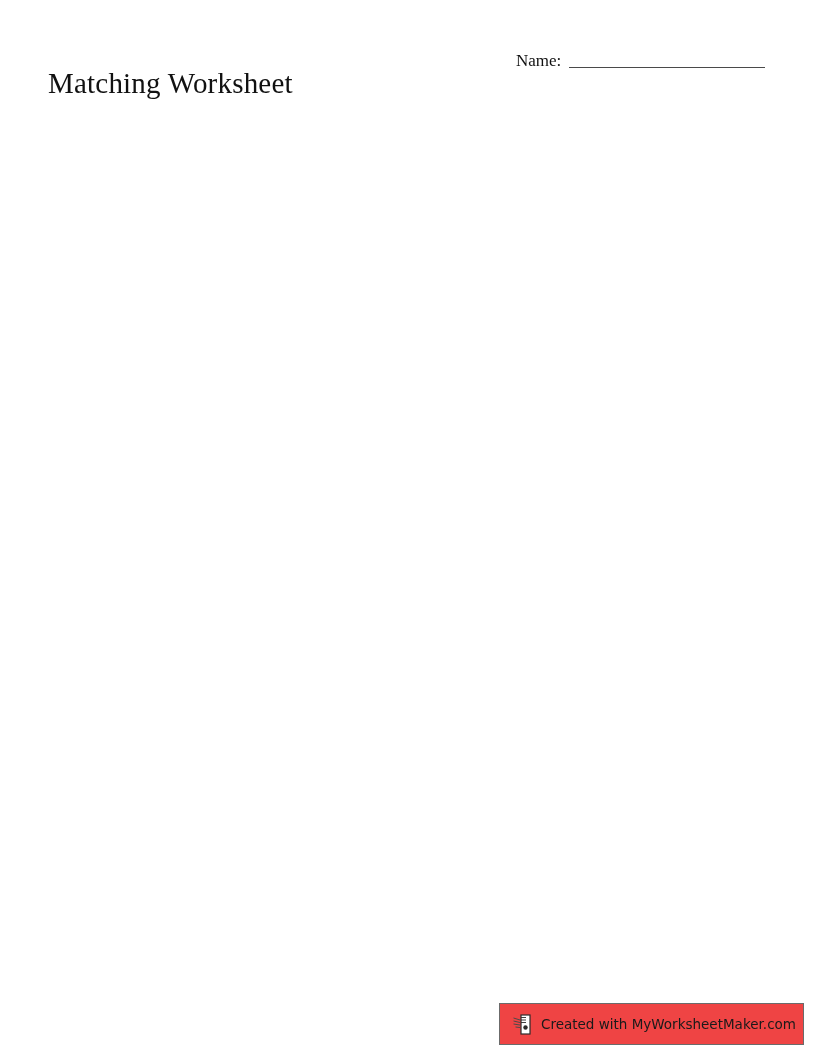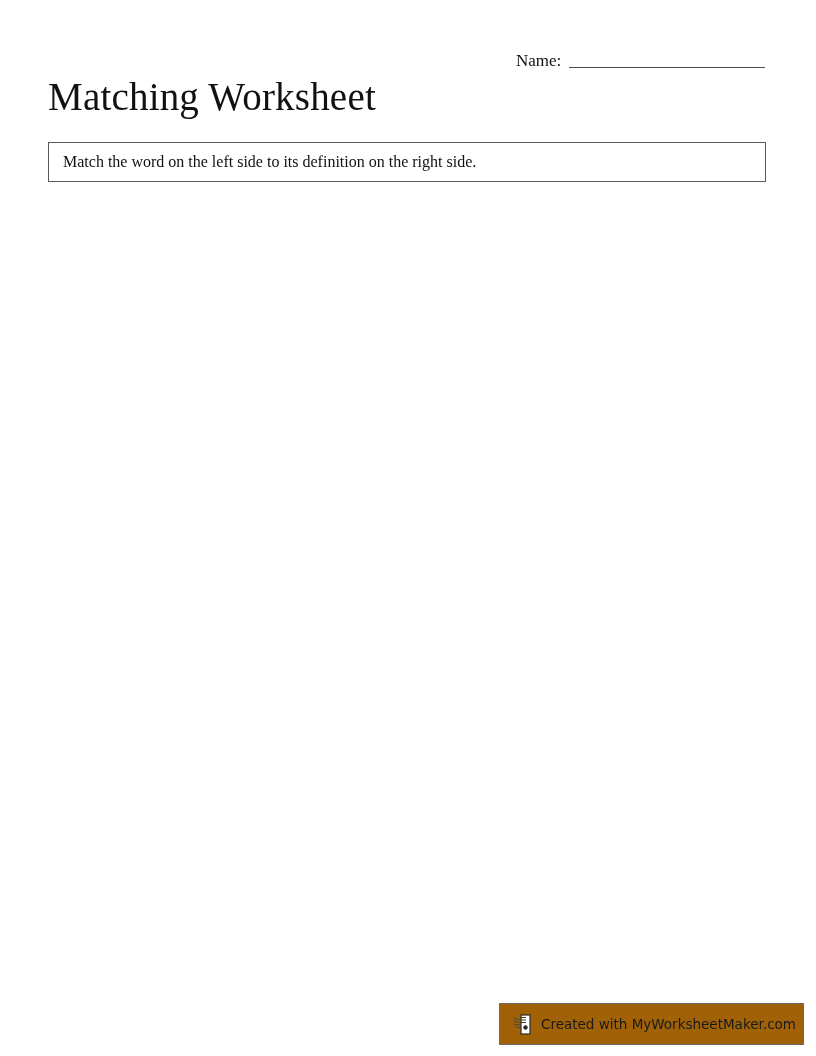--- a/index.html
+++ b/index.html
@@ -19,21 +19,21 @@
   .page {
     position: absolute;
     inset: 0;
   }
 
   
   .worksheet-title {
     position: absolute;
     left: 48px;
     top: 48px;
-    font-size: 39px;
+    font-size: 29px;
     font-weight: normal;
     letter-spacing: 0.2px;
     color: #111111;
     white-space: nowrap;
   }
 
   .name-block {
     position: absolute;
     left: 516px;
     top: 52px;
@@ -84,21 +84,21 @@
 
   
   .footer-badge {
     position: absolute;
     left: 499px;
     top: 1003px;
     width: 305px;
     height: 42px;
     border: 1px solid #6b6b6b;
     box-sizing: border-box;
-    background: #a16207;
+    background: #ef4444;
     display: flex;
     align-items: center;
     gap: 9px;
     padding-left: 13px;
   }
   .footer-logo {
     width: 19px;
     height: 21px;
     position: relative;
     flex: none;
@@ -116,23 +116,20 @@
 
 <div class="page">
 
   <h1 class="worksheet-title">Matching Worksheet</h1>
 
   <div class="name-block">
     <span class="name-label">Name:</span>
     <span class="name-rule"></span>
   </div>
 
-  <div class="instruction-box">
-    <span class="instruction-text">Match the word on the left side to its definition on the right side.</span>
-  </div>
 
   <div class="work-area"></div>
 
   <div class="footer-badge">
     <span class="footer-logo">
       <svg width="19" height="21" viewBox="0 0 19 21" xmlns="http://www.w3.org/2000/svg">
         <rect x="8" y="1" width="9" height="19" fill="#ffffff" stroke="#2b2b2b" stroke-width="1.2"></rect>
         <path d="M8 3.5 L13 3.5" stroke="#2b2b2b" stroke-width="0.9"></path>
         <path d="M8 6 L13 6" stroke="#2b2b2b" stroke-width="0.9"></path>
         <path d="M8 8.5 L13 8.5" stroke="#2b2b2b" stroke-width="0.9"></path>

